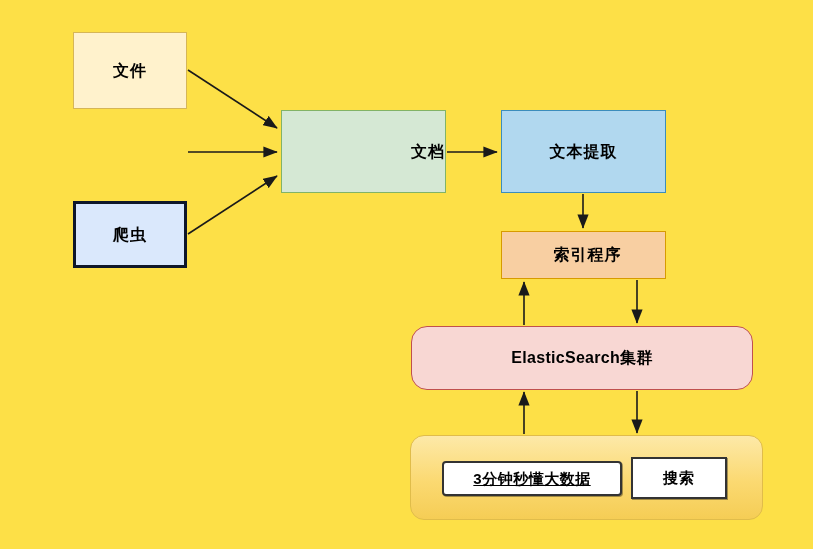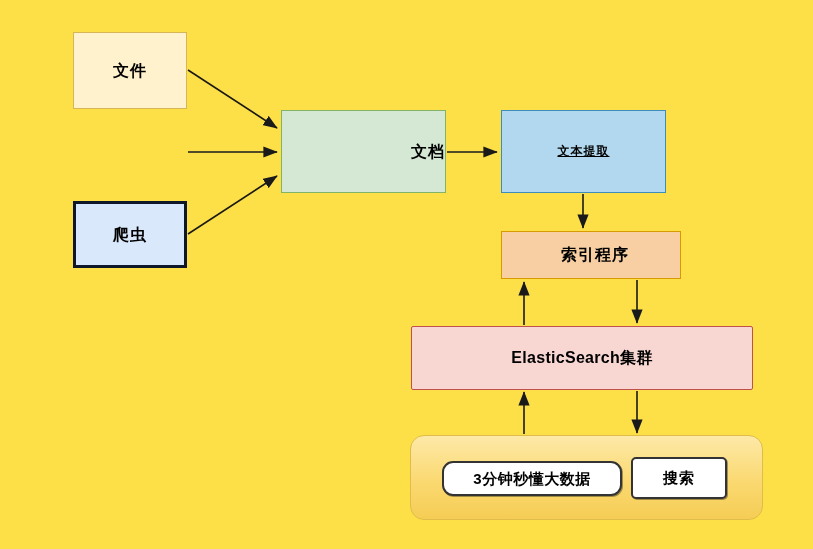--- a/index.html
+++ b/index.html
@@ -56,62 +56,62 @@
     background: #d5e8d4;
     border: 1px solid #82b366;
     font-size: 16px;
     letter-spacing: 1px;
     justify-content: flex-end;
   }
   .n-extract {
     left: 501px; top: 110px; width: 165px; height: 83px;
     background: #b1d8ef;
     border: 1px solid #3c8dbc;
-    font-size: 12px;
+    font-size: 16px;
     letter-spacing: 1px;
-    text-decoration: underline;
   }
   .n-index {
-    left: 501px; top: 231px; width: 180px; height: 48px;
+    left: 501px; top: 231px; width: 165px; height: 48px;
     background: #f8cfa2;
     border: 1px solid #d79b00;
     font-size: 16px;
     letter-spacing: 1px;
     padding-left: 8px;
   }
   .n-es {
     left: 411px; top: 326px; width: 342px; height: 64px;
     background: #f8d7d3;
     border: 1.5px solid #c0504d;
-    border-radius: 2px;
+    border-radius: 16px;
     font-size: 16px;
     letter-spacing: 0.3px;
   }
   .n-appbar {
     left: 410px; top: 435px; width: 353px; height: 85px;
     background: linear-gradient(180deg, #fde9a8 0%, #fbd971 55%, #f5cd55 100%);
     border: 1px solid #e0bc4a;
     border-radius: 14px;
     display: block;
   }
   .n-bigdata {
     left: 442px; top: 461px; width: 180px; height: 35px;
     background: #ffffff;
     border: 2px solid #333333;
-    border-radius: 11px;
+    border-radius: 4px;
     font-size: 15px;
     letter-spacing: 0.5px;
     z-index: 4;
     box-shadow: 1px 1px 0 rgba(0,0,0,0.35);
+    text-decoration: underline;
   }
   .n-search {
     left: 631px; top: 457px; width: 96px; height: 42px;
     background: #ffffff;
     border: 2px solid #333333;
-    border-radius: 5px;
+    border-radius: 0;
     font-size: 15px;
     letter-spacing: 1px;
     z-index: 4;
     box-shadow: 1px 1px 0 rgba(0,0,0,0.35);
   }
   
   #edges {
     position: absolute;
     left: 0; top: 0;
     width: 813px; height: 549px;

